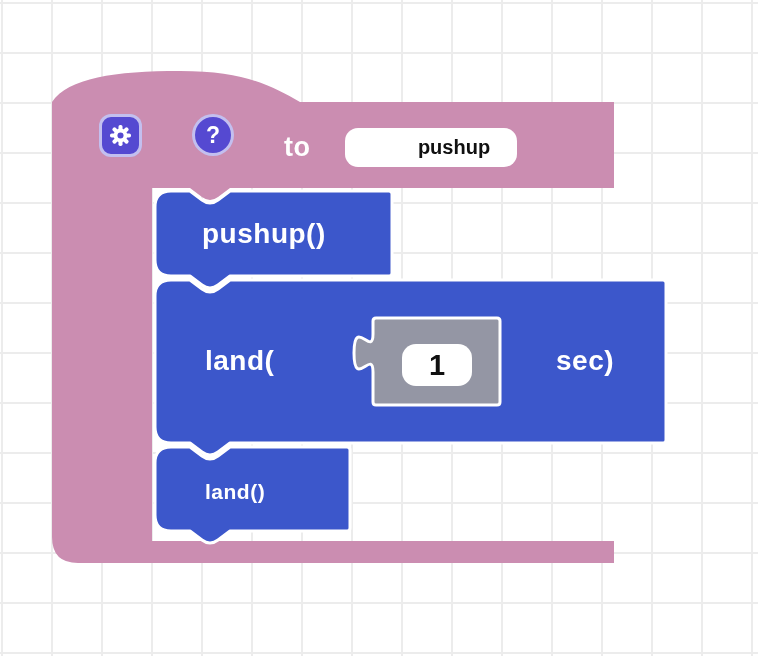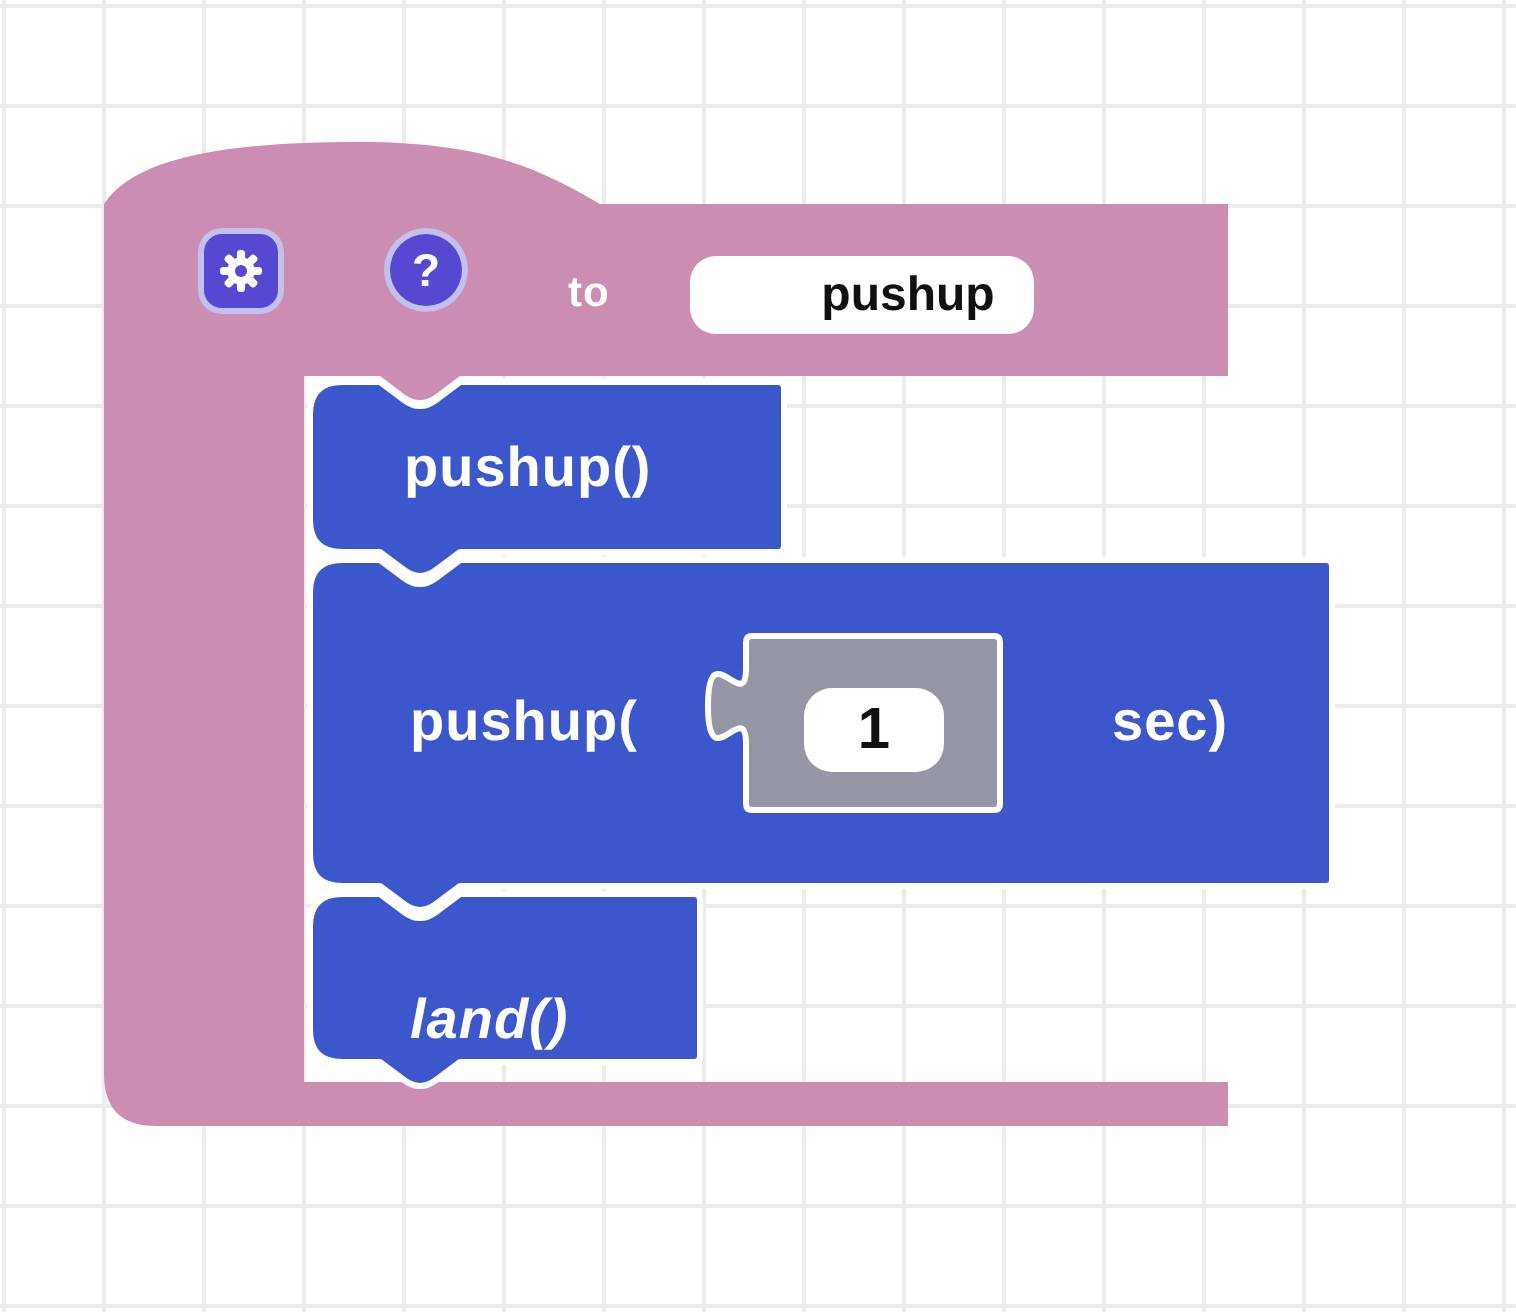--- a/index.html
+++ b/index.html
@@ -19,33 +19,33 @@
     background-position:1px 2px;
   }
   #blocks-svg{position:absolute;left:0;top:0;}
   .blk-outline{stroke:#ffffff;stroke-width:3;stroke-linejoin:round;}
   .overlay{position:absolute;box-sizing:border-box;}
   .blk-label{
     color:#ffffff;font-weight:700;
     display:flex;align-items:center;
     white-space:nowrap;letter-spacing:0.5px;
   }
-  .lbl-to{left:284px;top:131px;height:32px;font-size:21px;}
+  .lbl-to{left:284px;top:131px;height:32px;font-size:27px;}
   .lbl-takeoff{left:202px;top:216px;height:36px;font-size:28px;}
   .lbl-hover{left:205px;top:343px;height:36px;font-size:28px;}
   .lbl-sec{left:556px;top:343px;height:36px;font-size:28px;}
-  .lbl-land{left:205px;top:492px;height:36px;font-size:28px;font-style:italic;}
+  .lbl-land{left:205px;top:474px;height:36px;font-size:21px;}
   .field{
     border:none;outline:none;
     background:#ffffff;color:#101010;
     font-family:"Liberation Sans","DejaVu Sans",sans-serif;
     font-weight:700;text-align:center;
     box-sizing:border-box;
   }
-  .field-name{left:345px;top:128px;width:172px;height:39px;border-radius:13px;font-size:24px;position:absolute;padding-left:48px;}
+  .field-name{left:345px;top:128px;width:172px;height:39px;border-radius:13px;font-size:20px;position:absolute;padding-left:48px;}
   .field-num{left:402px;top:344px;width:70px;height:42px;border-radius:14px;font-size:29px;position:absolute;}
   .icon-btn{
     position:absolute;
     display:flex;align-items:center;justify-content:center;
     border:3px solid rgba(255,255,255,0.65);
     box-sizing:border-box;
     cursor:pointer;
   }
   .gear-btn{left:99px;top:114px;width:43px;height:43px;border-radius:12px;}
   .help-btn{left:192px;top:114px;width:42px;height:42px;border-radius:50%;}
@@ -110,21 +110,21 @@
   <div class="icon-btn help-btn" style="background:#5549d1;">
     <span class="help-glyph">?</span>
   </div>
 
   <div class="overlay blk-label lbl-to">to</div>
 
   <input class="field field-name" value="pushup" style="">
 
   <div class="overlay blk-label lbl-takeoff">pushup()</div>
 
-  <div class="overlay blk-label lbl-hover">pushup(</div>
+  <div class="overlay blk-label lbl-hover">land(</div>
 
   <input class="field field-num" value="1" style="">
 
   <div class="overlay blk-label lbl-sec">sec)</div>
 
   <div class="overlay blk-label lbl-land">land()</div>
 
 </div>
 
 </body></html>

